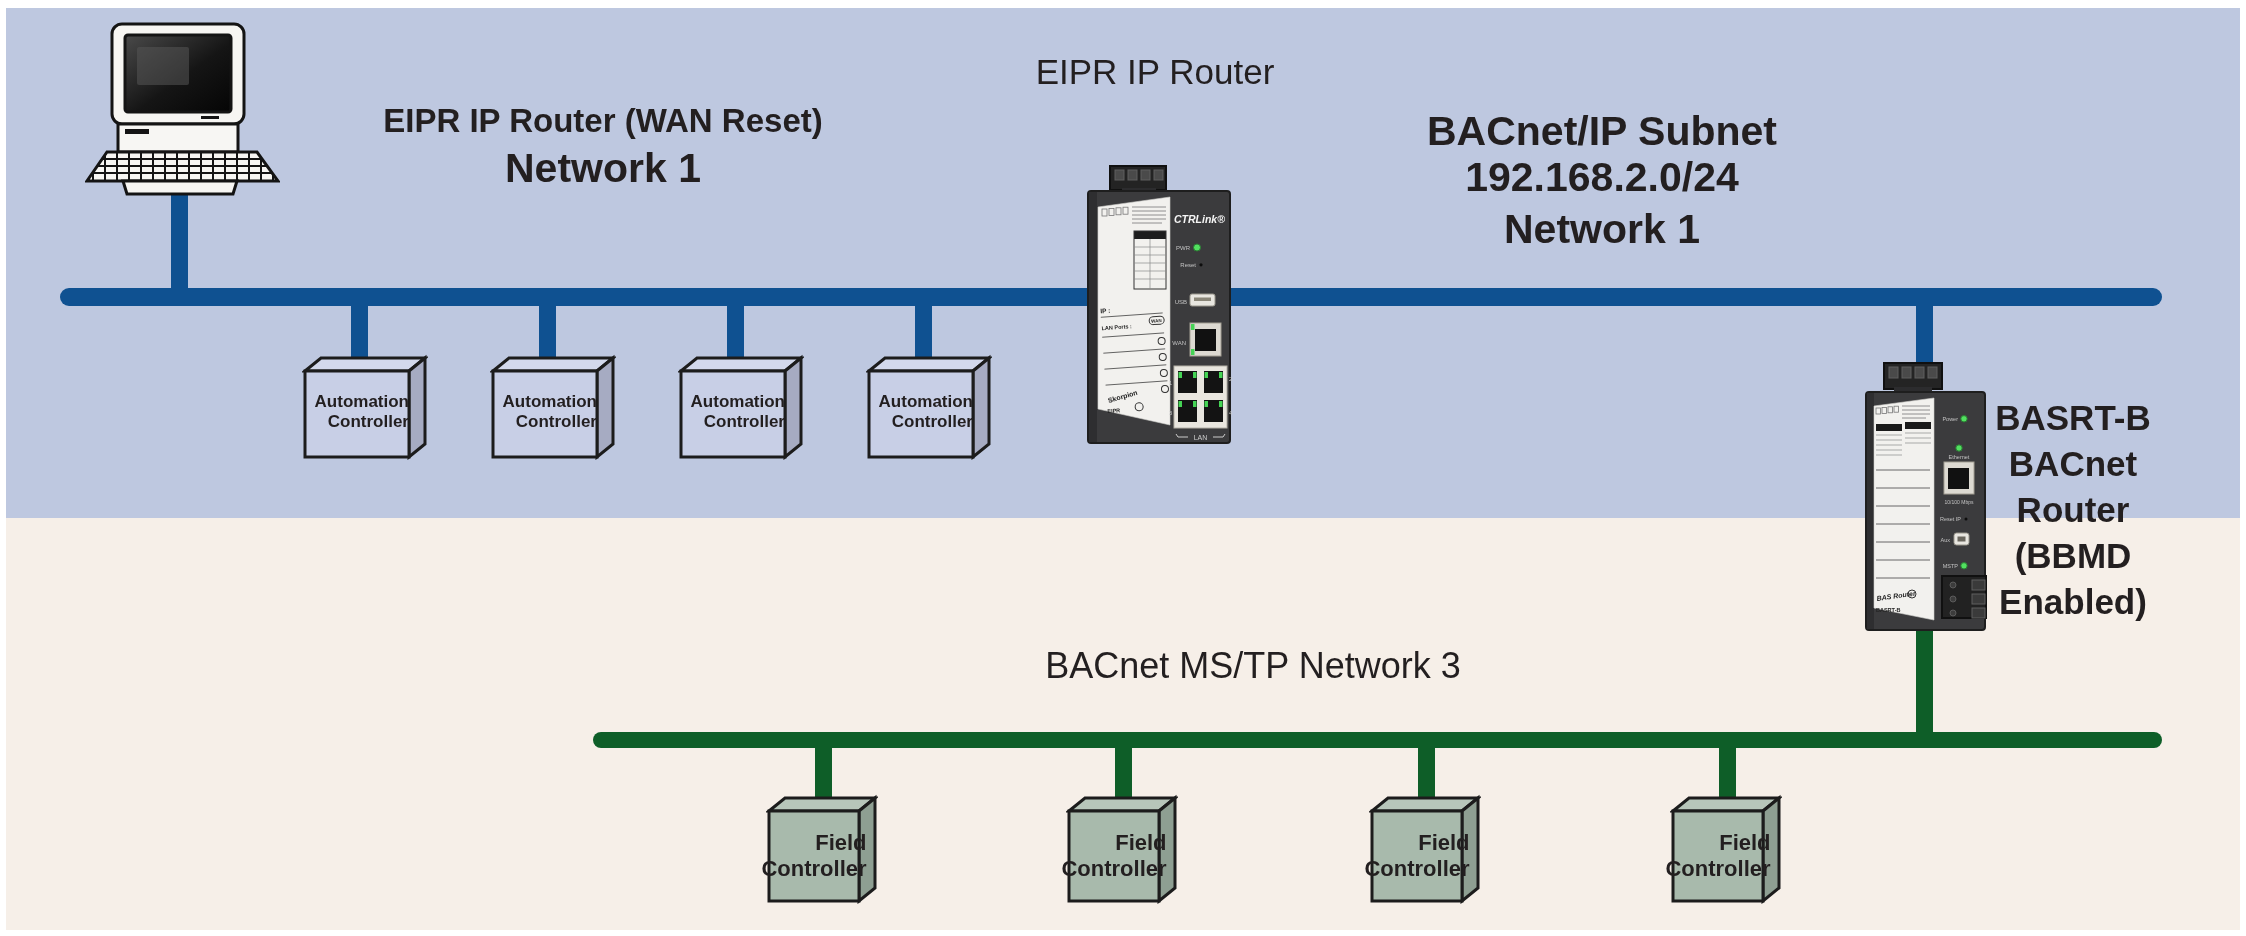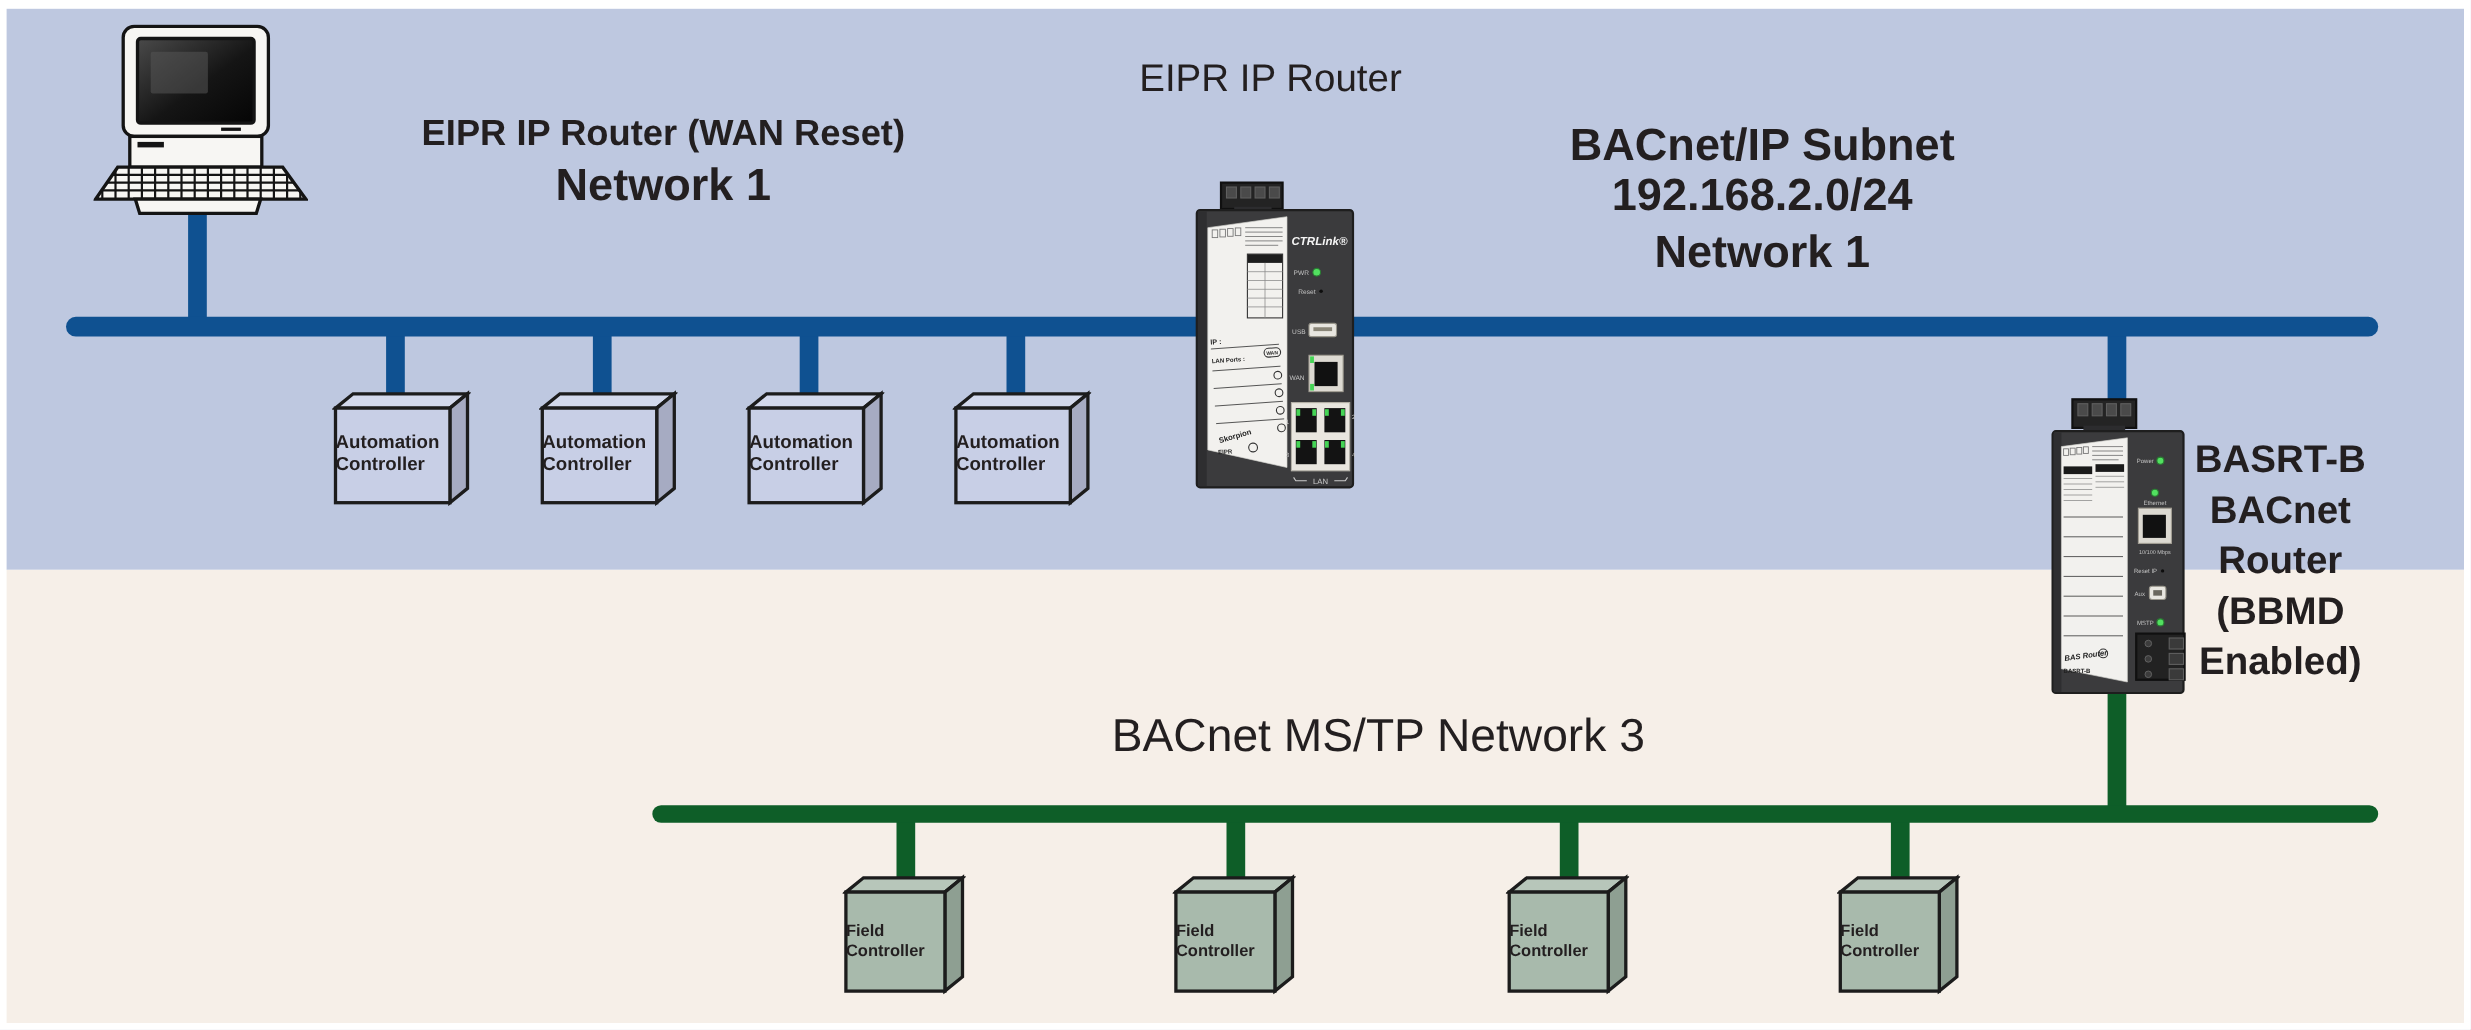--- a/index.html
+++ b/index.html
@@ -14,24 +14,24 @@
   .drop{position:absolute;width:17px;z-index:1;}
   .drop-blue{background:#0f5191;}
   .drop-green{background:#0e5e28;}
   .label-block{position:absolute;text-align:center;font-weight:bold;z-index:4;line-height:1.12;}
   .lb-sm{font-size:33px;}
   .lb-lg{font-size:41px;margin-top:6px;}
   .title{position:absolute;text-align:center;font-weight:normal;font-size:35px;z-index:4;}
   .basrt-text{position:absolute;text-align:center;font-weight:bold;font-size:35px;line-height:46px;
               white-space:pre-line;z-index:4;}
   .node{position:absolute;z-index:3;}
-  .box-label{position:absolute;display:flex;align-items:center;justify-content:center;text-align:left;
+  .box-label{position:absolute;display:flex;align-items:center;justify-content:center;text-align:right;
              font-weight:bold;line-height:1.2;z-index:4;}
   .box-label-auto{left:3px;top:15px;width:104px;height:86px;font-size:17px;}
-  .box-label-field{left:3px;top:17px;width:90px;height:90px;font-size:15px;}
+  .box-label-field{left:3px;top:17px;width:90px;height:90px;font-size:22px;}
   svg{display:block;}
 </style>
 </head>
 <body>
 
 <div class="page">
 
   <div class="band band-top"></div>
   <div class="band band-bottom"></div>
 
@@ -259,21 +259,21 @@
   </div>
   <div class="node" style="left:866px;top:354px;">
     <svg width="126" height="106" viewBox="0 0 126 106">
       <polygon points="3,17 19,4 123,4 107,17" fill="#d3d9ec" stroke="#1c1c1c" stroke-width="3"></polygon>
       <polygon points="107,17 123,4 123,90 107,103" fill="#a6abc2" stroke="#1c1c1c" stroke-width="3"></polygon>
       <rect x="3" y="17" width="104" height="86" fill="#c8cfe6" stroke="#1c1c1c" stroke-width="3"></rect>
     </svg>
     <div class="box-label box-label-auto">Automation Controller</div>
   </div>
 
-  <div class="title" style="left:953px;top:645px;width:600px;font-size:42px;">BACnet MS/TP Network 3</div>
+  <div class="title" style="left:953px;top:645px;width:600px;font-size:36px;">BACnet MS/TP Network 3</div>
 
   <div class="node" style="left:766px;top:794px;">
     <svg width="112" height="110" viewBox="0 0 112 110">
       <polygon points="3,17 19,4 109,4 93,17" fill="#b7c6ba" stroke="#1c1c1c" stroke-width="3"></polygon>
       <polygon points="93,17 109,4 109,94 93,107" fill="#8e9f92" stroke="#1c1c1c" stroke-width="3"></polygon>
       <rect x="3" y="17" width="90" height="90" fill="#a8baac" stroke="#1c1c1c" stroke-width="3"></rect>
     </svg>
     <div class="box-label box-label-field">Field Controller</div>
   </div>
   <div class="node" style="left:1066px;top:794px;">

